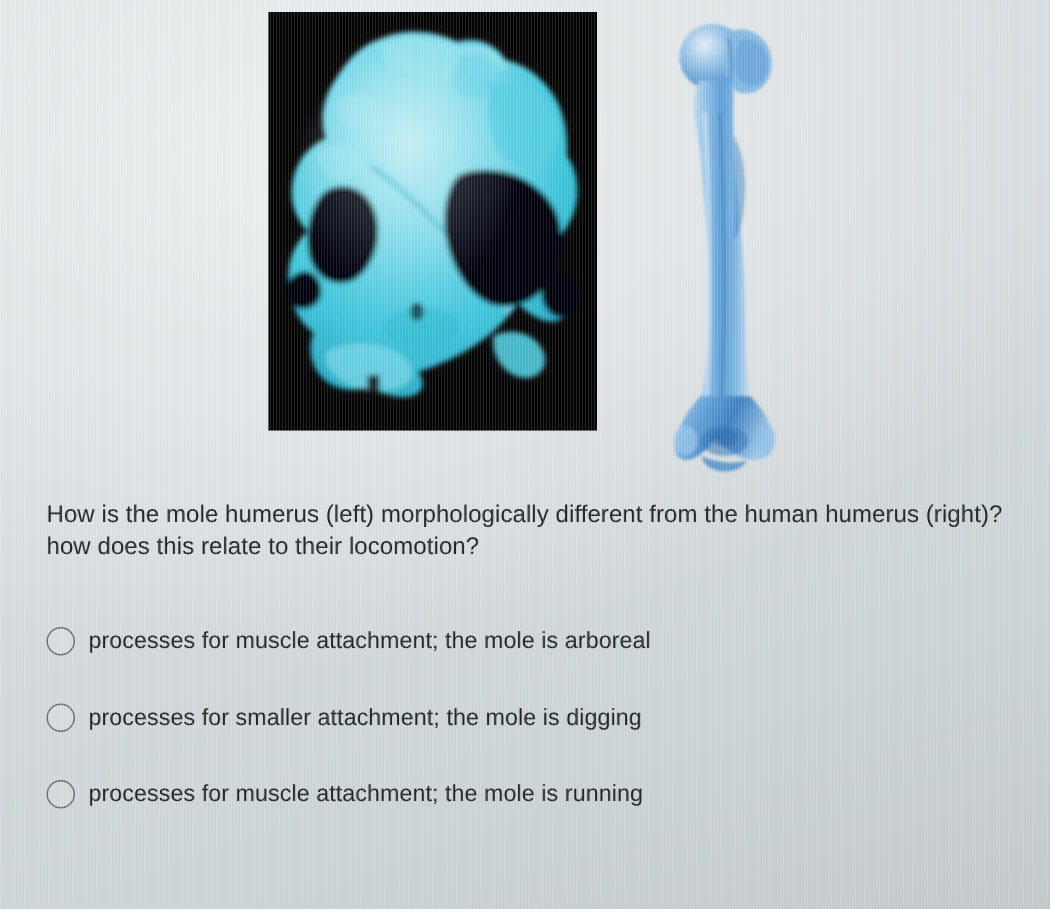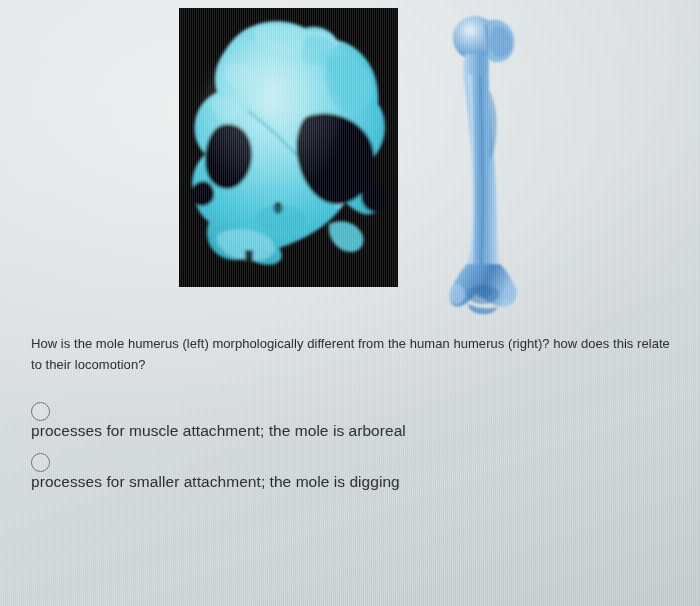--- a/index.html
+++ b/index.html
@@ -81,39 +81,39 @@
     width: 100%;
     height: 100%;
   }
 
   
   .question {
     position: absolute;
     left: 31px;
     top: 333px;
     width: 645px;
-    font-size: 13px;
+    font-size: 16px;
     line-height: 21px;
     color: #24282a;
     letter-spacing: 0.05px;
     text-shadow: 0 0 1px rgba(0,0,0,0.13);
   }
 
   
   .options {
     position: absolute;
     left: 31px;
     top: 402px;
     width: 660px;
   }
   .option {
     position: relative;
     height: 51px;
     display: flex;
-    flex-direction: column;
+    align-items: center;
   }
   .radio {
     flex: 0 0 auto;
     width: 19px;
     height: 19px;
     border-radius: 50%;
     border: 1.6px solid #6b7174;
     background: rgba(255,255,255,0.12);
     box-sizing: border-box;
     margin-right: 9px;
@@ -326,17 +326,21 @@
   <div class="option">
     <span class="radio"></span>
     <span class="option-label">processes for muscle attachment; the mole is arboreal</span>
   </div>
 
   <div class="option">
     <span class="radio"></span>
     <span class="option-label">processes for smaller attachment; the mole is digging</span>
   </div>
 
+  <div class="option">
+    <span class="radio"></span>
+    <span class="option-label">processes for muscle attachment; the mole is running</span>
+  </div>
 
 
 </div>
 
 <div class="scanlines"></div>
 
 </body></html>

